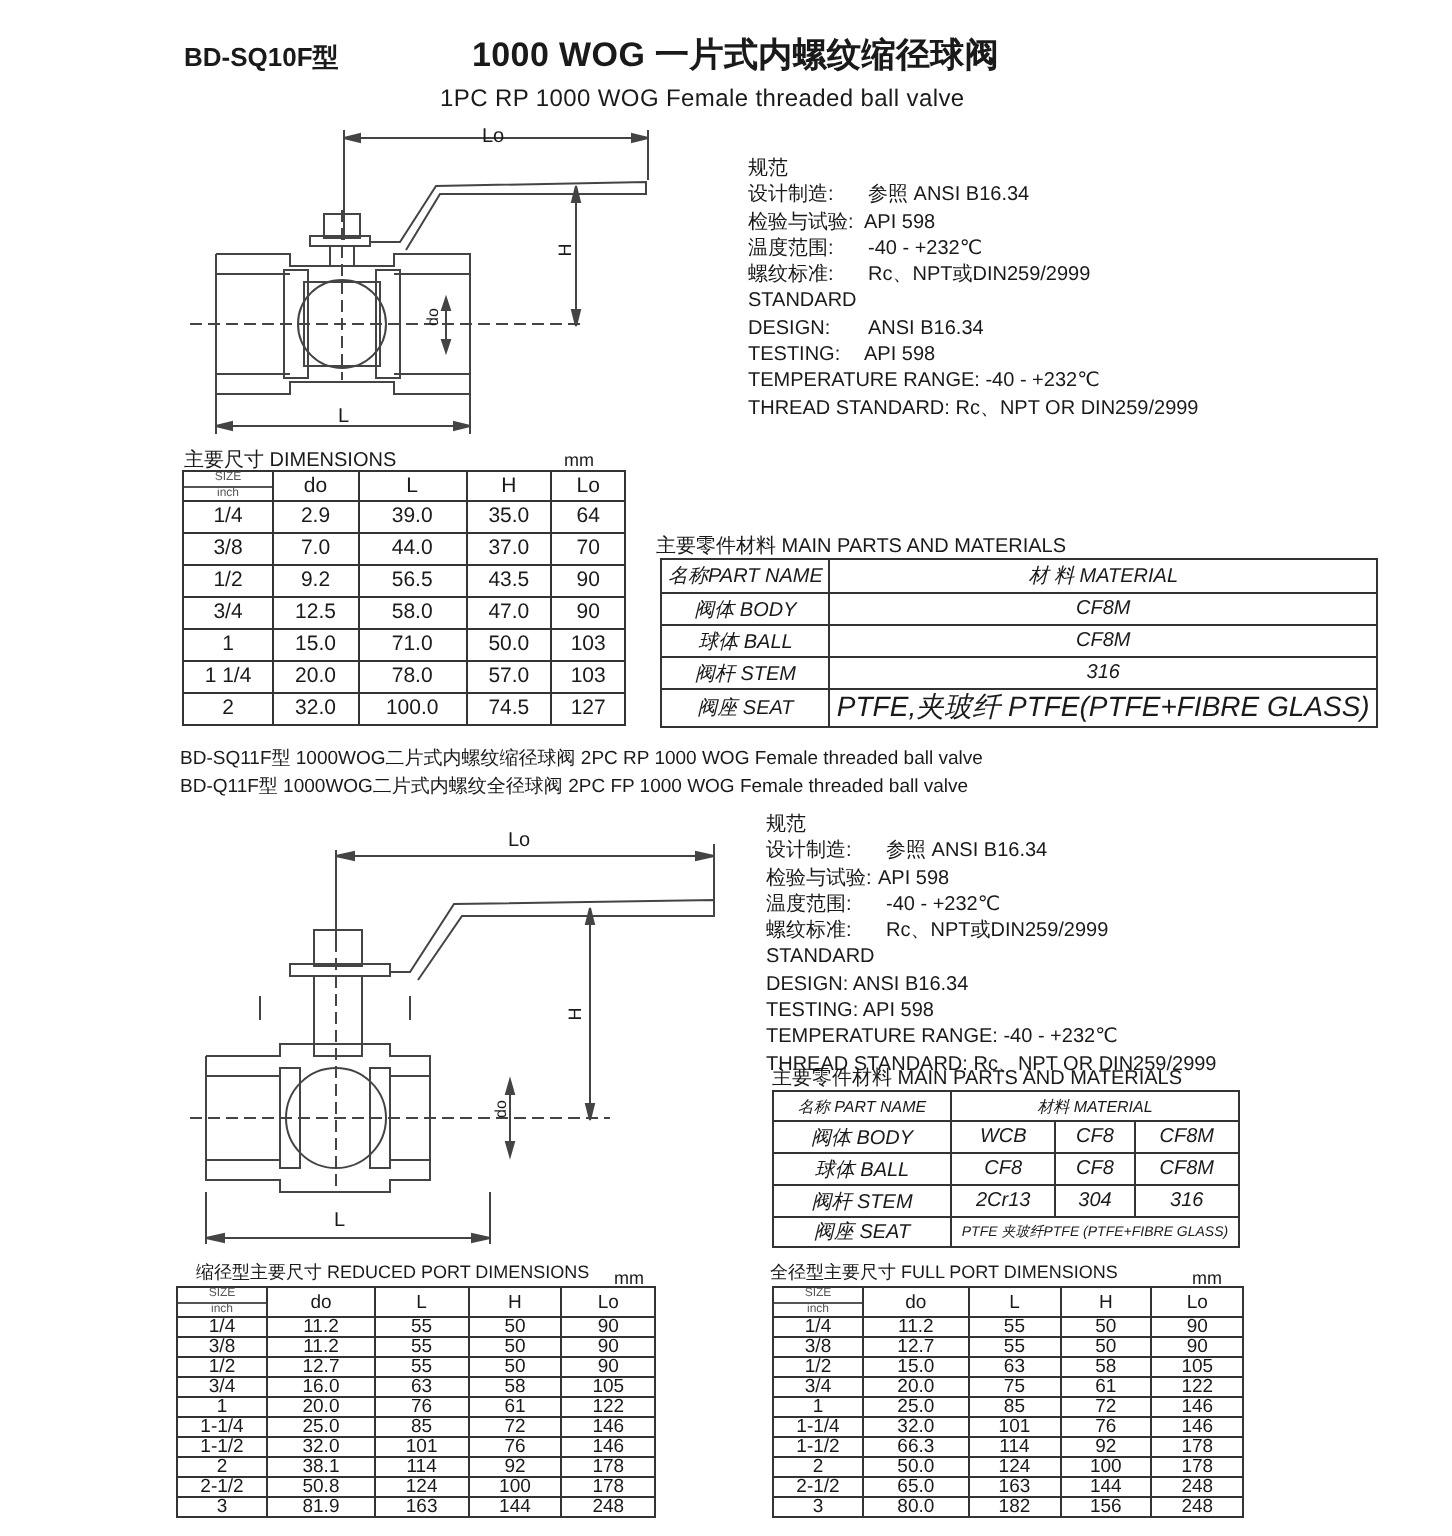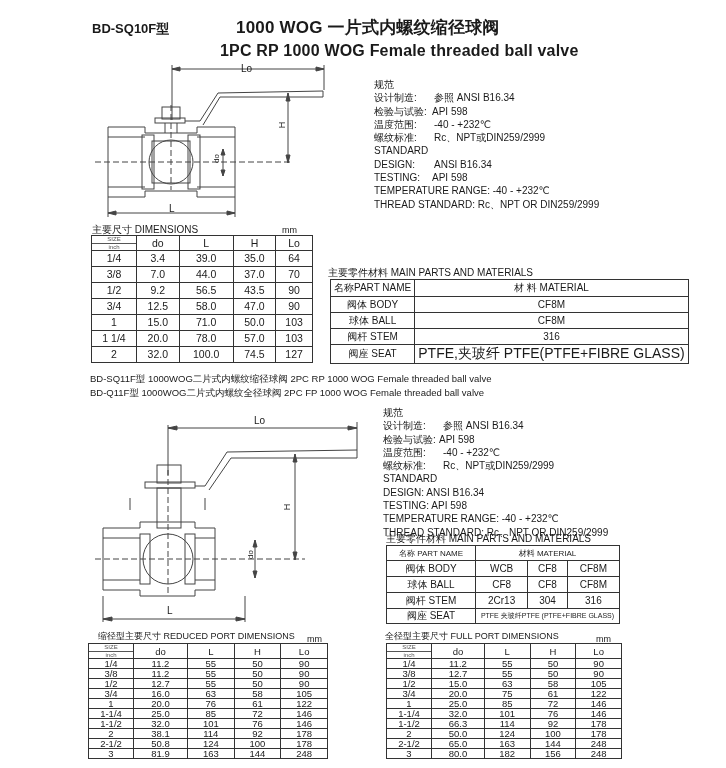--- a/index.html
+++ b/index.html
@@ -1,31 +1,31 @@
 <!DOCTYPE html>
 <html><head>
 <meta charset="utf-8">
 <style>
   html, body { margin:0; padding:0; background:#ffffff; }
   body { width:726px; height:768px; position:relative; overflow:hidden; font-family:"Liberation Sans", "DejaVu Sans", sans-serif; color:#1a1a1a; }
   .abs { position:absolute; }
   .model-tag { left:92px; top:20px; font-size:13px; font-weight:bold; }
   .main-title { left:236px; top:16px; font-size:17px; font-weight:bold; letter-spacing:0.2px; }
-  .sub-title { left:220px; top:42px; font-size:16px; font-weight:bold; letter-spacing:0.2px; }
+  .sub-title { left:220px; top:42px; font-size:12px; font-weight:normal; letter-spacing:0.2px; }
   .spec { font-size:10px; line-height:13.3px; }
   .spec div { white-space:nowrap; }
   .spec .k { display:inline-block; }
   table.dim { border-collapse:collapse; font-size:10.5px; background:#fff; }
   table.dim td, table.dim th { border:1.5px solid #333; text-align:center; padding:0; font-weight:normal; }
   .size-cell { position:relative; font-size:6px; line-height:6px; color:#555; }
   .size-cell .top { border-bottom:1px solid #555; padding-bottom:1px; }
   .caption { font-size:10px; white-space:nowrap; }
   .mm { font-size:9px;text-align:right; }
   table.mat { border-collapse:collapse; font-size:10px; }
-  table.mat td { border:1.5px solid #333; text-align:center; padding:0 3px; white-space:nowrap; }
+  table.mat td { border:1.5px solid #333; text-align:center; padding:0 3px; white-space:nowrap;font-style:italic; }
   .small { font-size:7px; }
   svg { position:absolute; overflow:visible; }
   .sub-line { font-size:9.5px; white-space:nowrap; }
 </style>
 </head>
 <body>
 
 <div class="abs model-tag">BD-SQ10F型</div>
 <div class="abs main-title">1000 WOG 一片式内螺纹缩径球阀</div>
 <div class="abs sub-title">1PC RP 1000 WOG Female threaded ball valve</div>
@@ -101,21 +101,21 @@
         </th>
     <th>do</th>
     <th>L</th>
     <th>H</th>
     <th>Lo</th>
   </tr>
     </thead>
   <tbody>
       <tr style="height: 16px; line-height: 15px;">
         <td>1/4</td>
-        <td>3.4</td>
+        <td>2.9</td>
         <td>39.0</td>
         <td>35.0</td>
         <td>64</td>
       </tr>
       <tr style="height: 16px; line-height: 15px;">
         <td>3/8</td>
         <td>7.0</td>
         <td>44.0</td>
         <td>37.0</td>
         <td>70</td>

